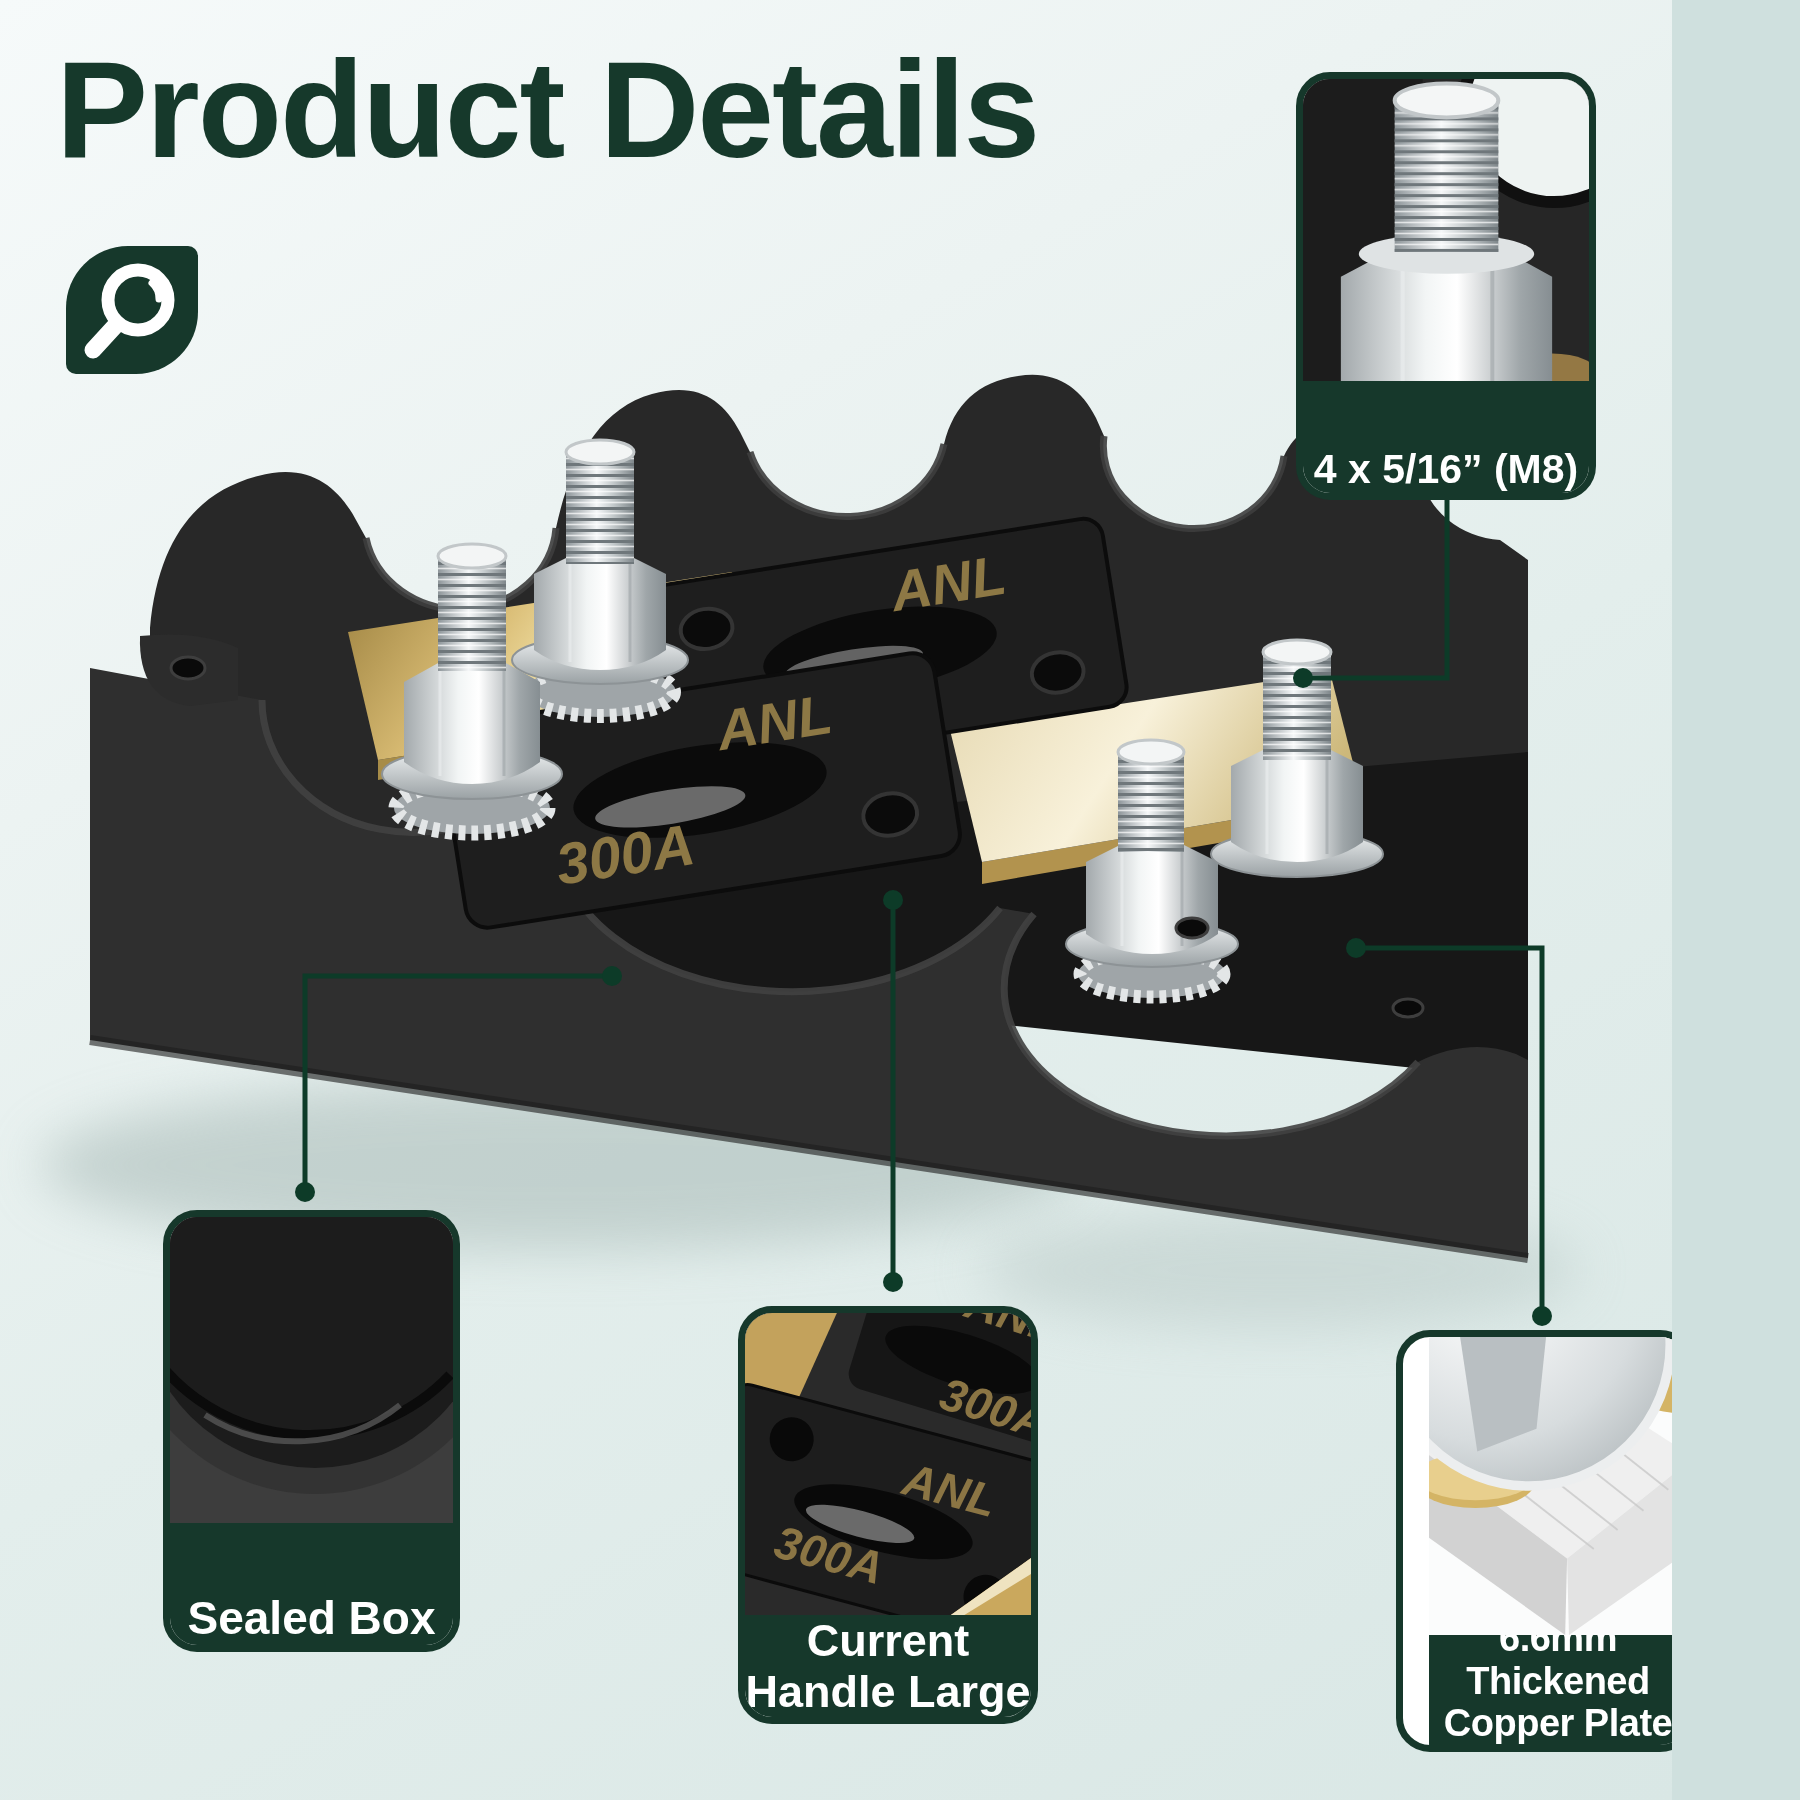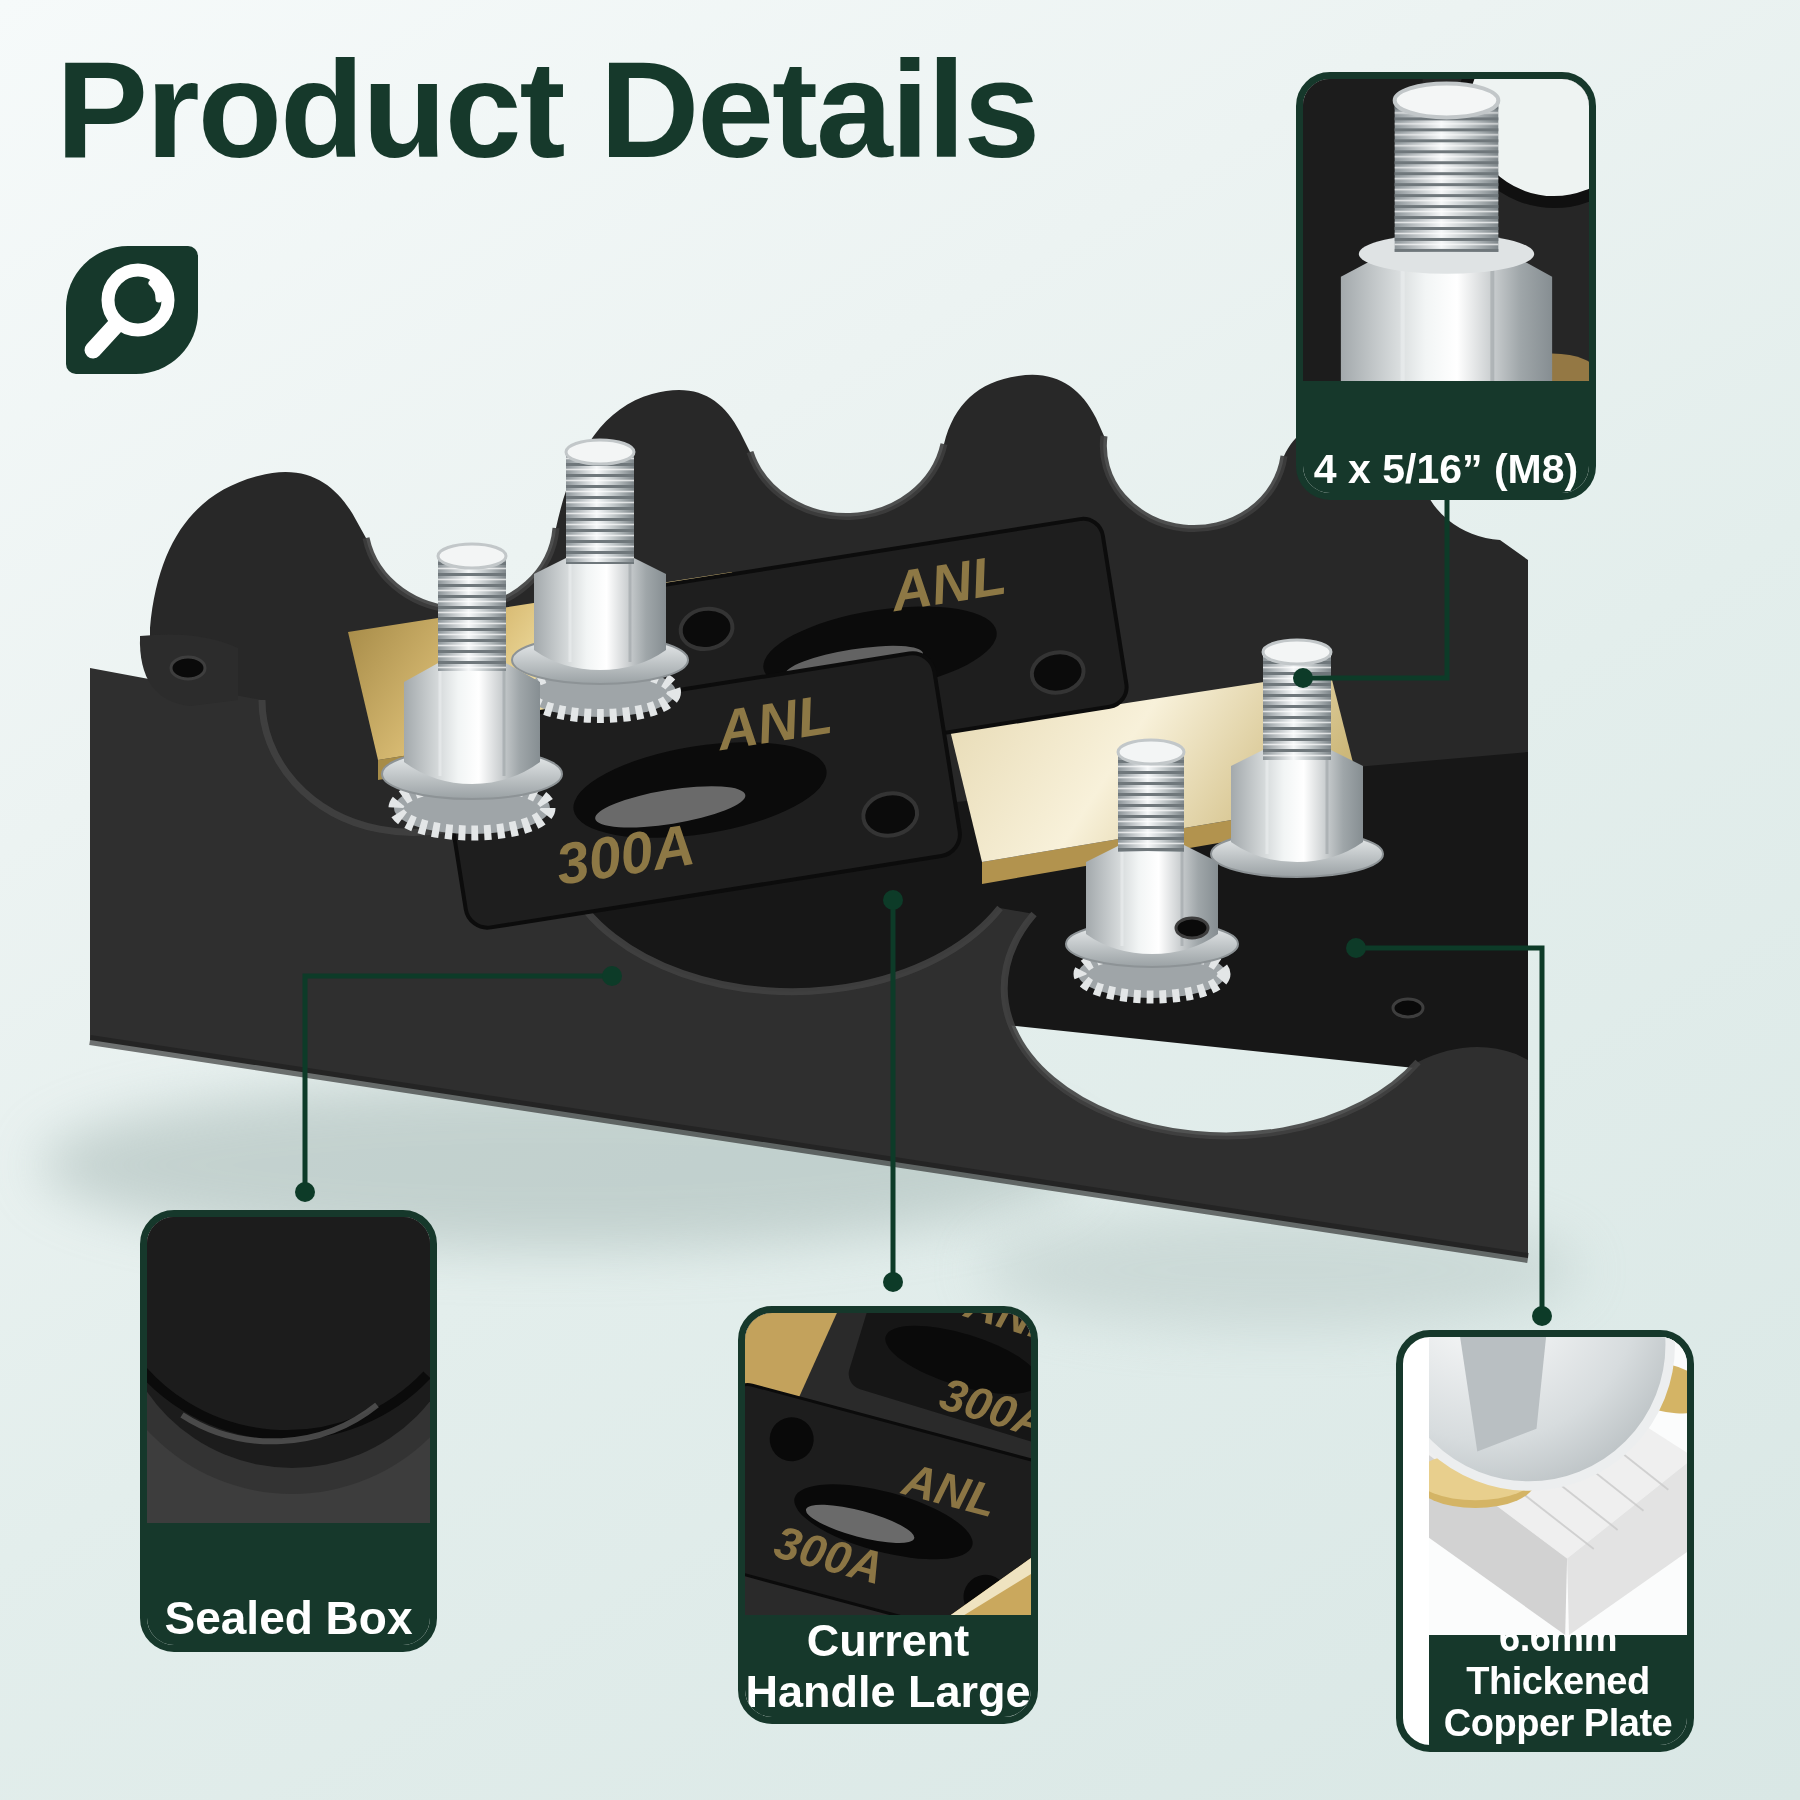--- a/index.html
+++ b/index.html
@@ -1,17 +1,17 @@
 <!DOCTYPE html>
 <html><head>
 <meta charset="utf-8">
 <style>
   html,body{margin:0;padding:0;background:#cfe0de;}
   .canvas{
-    position:relative;width:1800px;height:1800px;overflow:hidden;
+    position:relative;width:1672px;height:1800px;overflow:hidden;
     background:linear-gradient(150deg,#f6fafa 0%,#ecf3f2 30%,#e3eeec 55%,#d9e7e5 100%);
     font-family:"Liberation Sans",sans-serif;
   }
   .page-title{
     position:absolute;left:56px;top:40px;z-index:2;
     font-size:138px;font-weight:bold;letter-spacing:-2px;color:#16392b;line-height:1;
   }
   .badge{
     position:absolute;left:66px;top:246px;width:132px;height:128px;z-index:2;
     background:#16382b;border-radius:62px 10px 62px 10px;
@@ -25,21 +25,21 @@
   }
   .callout .photo{flex:1 1 auto;position:relative;overflow:hidden;}
   .callout .photo svg{position:absolute;inset:0;width:100%;height:100%;}
   .callout .band{
     flex:0 0 auto;background:#16382b;color:#ffffff;text-align:center;
     display:flex;flex-direction:column;justify-content:flex-end;
     font-weight:bold;line-height:1.12;
   }
   .co-stud   {left:1296px;top:72px;  width:300px;height:428px;}
   .co-stud   .band{height:112px;font-size:41px;}
-  .co-sealed {left:140px; top:1210px;width:297px;height:442px;}
+  .co-sealed {left:163px; top:1210px;width:297px;height:442px;}
   .co-sealed .band{height:122px;font-size:46px;}
   .co-current{left:738px; top:1306px;width:300px;height:418px;}
   .co-current.callout .band{height:102px;font-size:45px;}
   .co-copper {left:1396px;top:1330px;width:298px;height:422px;padding-left:26px;}
   .co-copper .band{height:110px;font-size:38px;letter-spacing:-0.5px;}
 </style>
 </head>
 <body>
 
 <div class="canvas">

